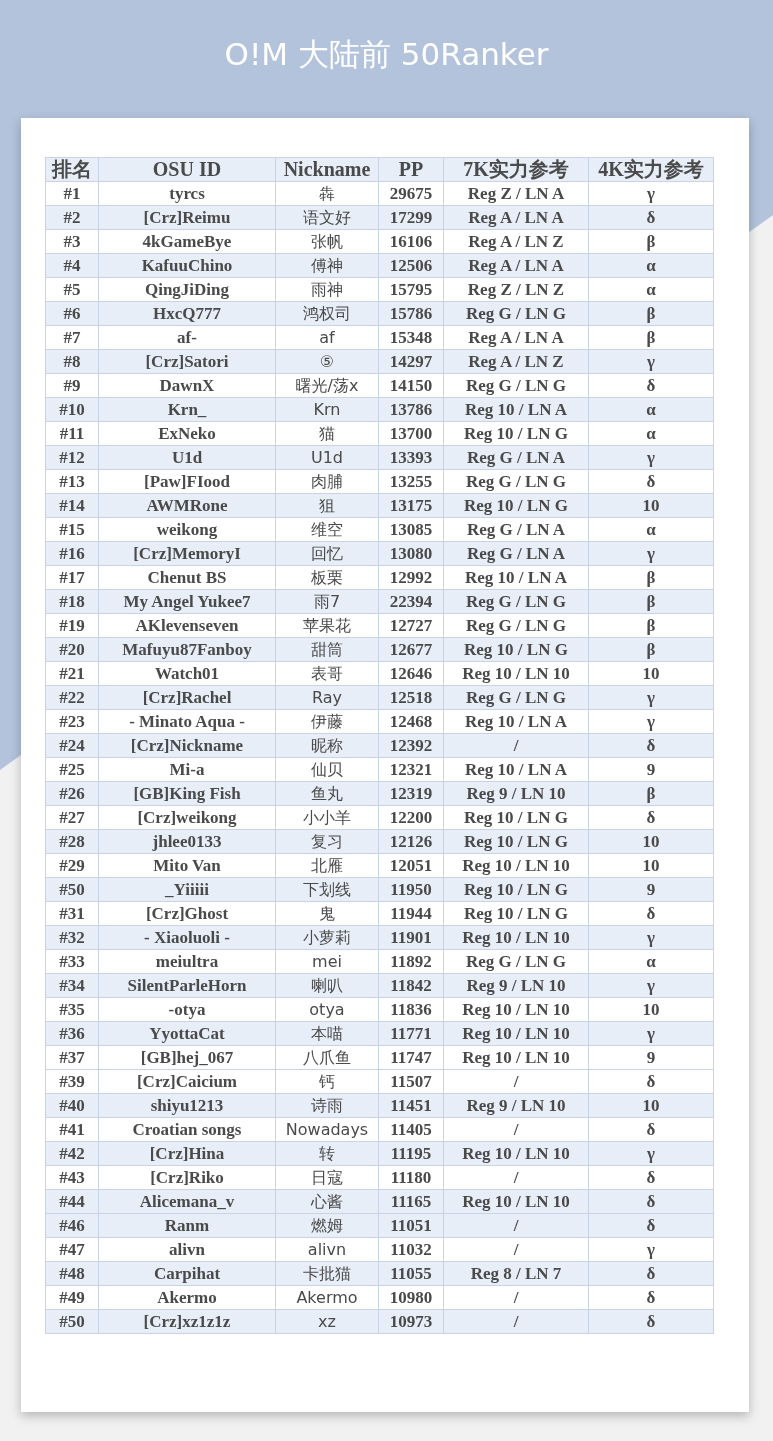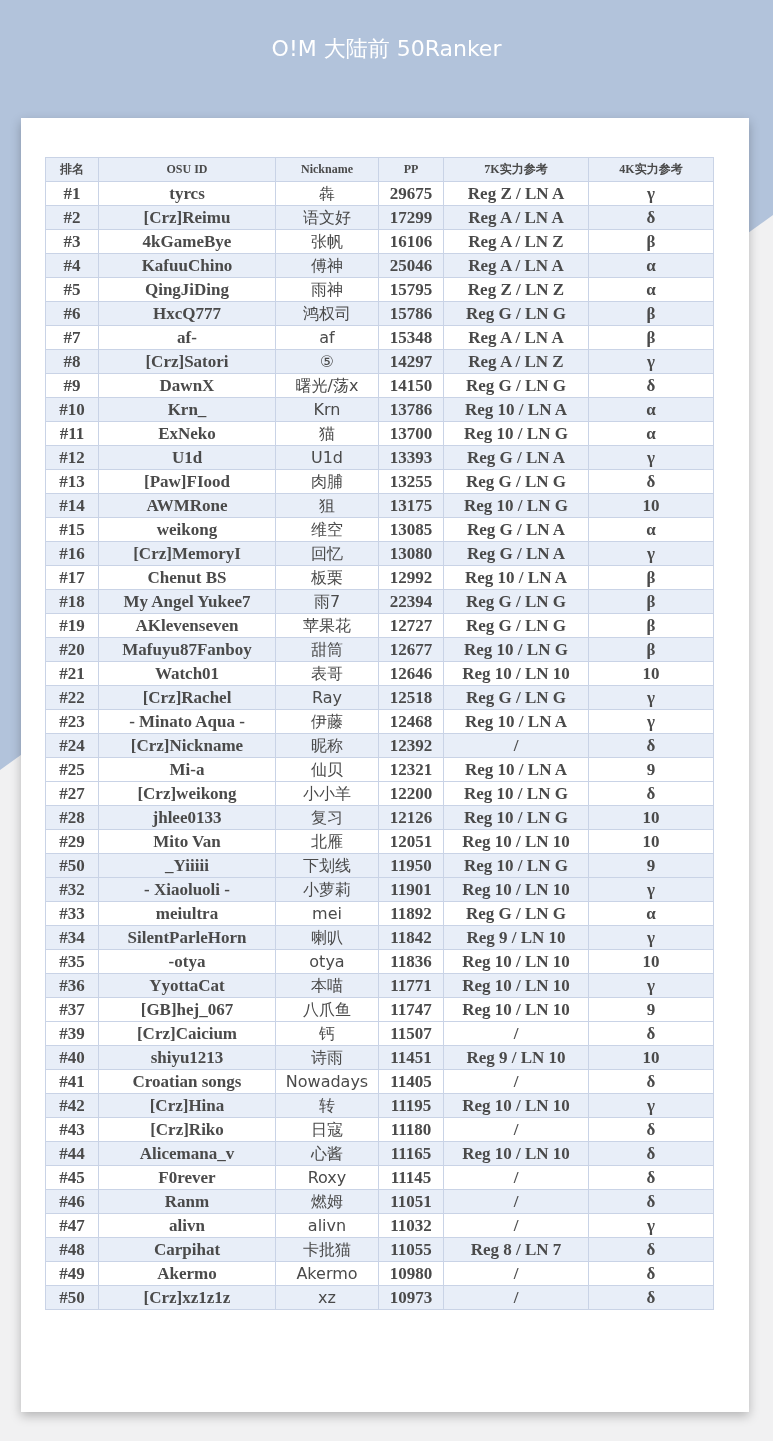--- a/index.html
+++ b/index.html
@@ -8,39 +8,39 @@
     background:#f1f1f2;
     font-family:"Liberation Serif", serif;
   }
   .bg-blue {
     position:absolute; left:0; top:0; width:773px; height:1441px;
     background:#b2c3db;
     clip-path: polygon(0 0, 773px 0, 773px 215px, 0 770px);
   }
   .title {
     position:absolute; left:0; top:34px; width:773px; text-align:center;
-    color:#ffffff; font-family:"DejaVu Sans", sans-serif; font-size:22px;
+    color:#ffffff; font-family:"DejaVu Sans", sans-serif; font-size:31px;
     letter-spacing:0px;
   }
   .card {
     position:absolute; left:21px; top:118px; width:728px; height:1294px;
     background:#ffffff;
     box-shadow: 0 4px 10px rgba(0,0,0,0.25);
   }
   table {
     position:absolute; left:24px; top:39px;
     border-collapse:collapse; table-layout:fixed;
     font-weight:bold; color:#4a4a4a;
   }
   th, td {
     border:1px solid #c9d3e6;
     text-align:center; padding:0; height:23px;
     font-size:17px; line-height:23px; white-space:nowrap; overflow:hidden;
   }
-  th { background:#e8eef8; font-size:12px; color:#4a4a4a; height:23px; }
+  th { background:#e8eef8; font-size:20px; color:#4a4a4a; height:23px; }
   tr.even td { background:#e8eef8; }
   tr.odd td { background:#ffffff; }
   .c0{width:52px;} .c1{width:176px;} .c2{width:102px;} .c3{width:64px;} .c4{width:144px;} .c5{width:124px;}
   td.nick { font-family:"DejaVu Sans", sans-serif; font-weight:normal; font-size:16px; }
 </style>
 </head>
 <body>
 
 <div class="bg-blue"></div>
 <div class="title">O!M 大陆前 50Ranker</div>
@@ -79,21 +79,21 @@
           <td>4kGameBye</td>
           <td class="nick">张帆</td>
           <td>16106</td>
           <td>Reg A / LN Z</td>
           <td>β</td>
         </tr>
         <tr class="even">
           <td>#4</td>
           <td>KafuuChino</td>
           <td class="nick">傅神</td>
-          <td>25046</td>
+          <td>12506</td>
           <td>Reg A / LN A</td>
           <td>α</td>
         </tr>
         <tr class="odd">
           <td>#5</td>
           <td>QingJiDing</td>
           <td class="nick">雨神</td>
           <td>15795</td>
           <td>Reg Z / LN Z</td>
           <td>α</td>
@@ -251,20 +251,28 @@
           <td>δ</td>
         </tr>
         <tr class="odd">
           <td>#25</td>
           <td>Mi-a</td>
           <td class="nick">仙贝</td>
           <td>12321</td>
           <td>Reg 10 / LN A</td>
           <td>9</td>
         </tr>
+        <tr class="even">
+          <td>#26</td>
+          <td>[GB]King Fish</td>
+          <td class="nick">鱼丸</td>
+          <td>12319</td>
+          <td>Reg 9 / LN 10</td>
+          <td>β</td>
+        </tr>
         <tr class="odd">
           <td>#27</td>
           <td>[Crz]weikong</td>
           <td class="nick">小小羊</td>
           <td>12200</td>
           <td>Reg 10 / LN G</td>
           <td>δ</td>
         </tr>
         <tr class="even">
           <td>#28</td>
@@ -282,20 +290,28 @@
           <td>Reg 10 / LN 10</td>
           <td>10</td>
         </tr>
         <tr class="even">
           <td>#50</td>
           <td>_Yiiiii</td>
           <td class="nick">下划线</td>
           <td>11950</td>
           <td>Reg 10 / LN G</td>
           <td>9</td>
+        </tr>
+        <tr class="odd">
+          <td>#31</td>
+          <td>[Crz]Ghost</td>
+          <td class="nick">鬼</td>
+          <td>11944</td>
+          <td>Reg 10 / LN G</td>
+          <td>δ</td>
         </tr>
         <tr class="even">
           <td>#32</td>
           <td>- Xiaoluoli -</td>
           <td class="nick">小萝莉</td>
           <td>11901</td>
           <td>Reg 10 / LN 10</td>
           <td>γ</td>
         </tr>
         <tr class="odd">
@@ -379,28 +395,20 @@
           <td>δ</td>
         </tr>
         <tr class="even">
           <td>#44</td>
           <td>Alicemana_v</td>
           <td class="nick">心酱</td>
           <td>11165</td>
           <td>Reg 10 / LN 10</td>
           <td>δ</td>
         </tr>
-        <tr class="odd">
-          <td>#45</td>
-          <td>F0rever</td>
-          <td class="nick">Roxy</td>
-          <td>11145</td>
-          <td>/</td>
-          <td>δ</td>
-        </tr>
         <tr class="even">
           <td>#46</td>
           <td>Ranm</td>
           <td class="nick">燃姆</td>
           <td>11051</td>
           <td>/</td>
           <td>δ</td>
         </tr>
         <tr class="odd">
           <td>#47</td>

